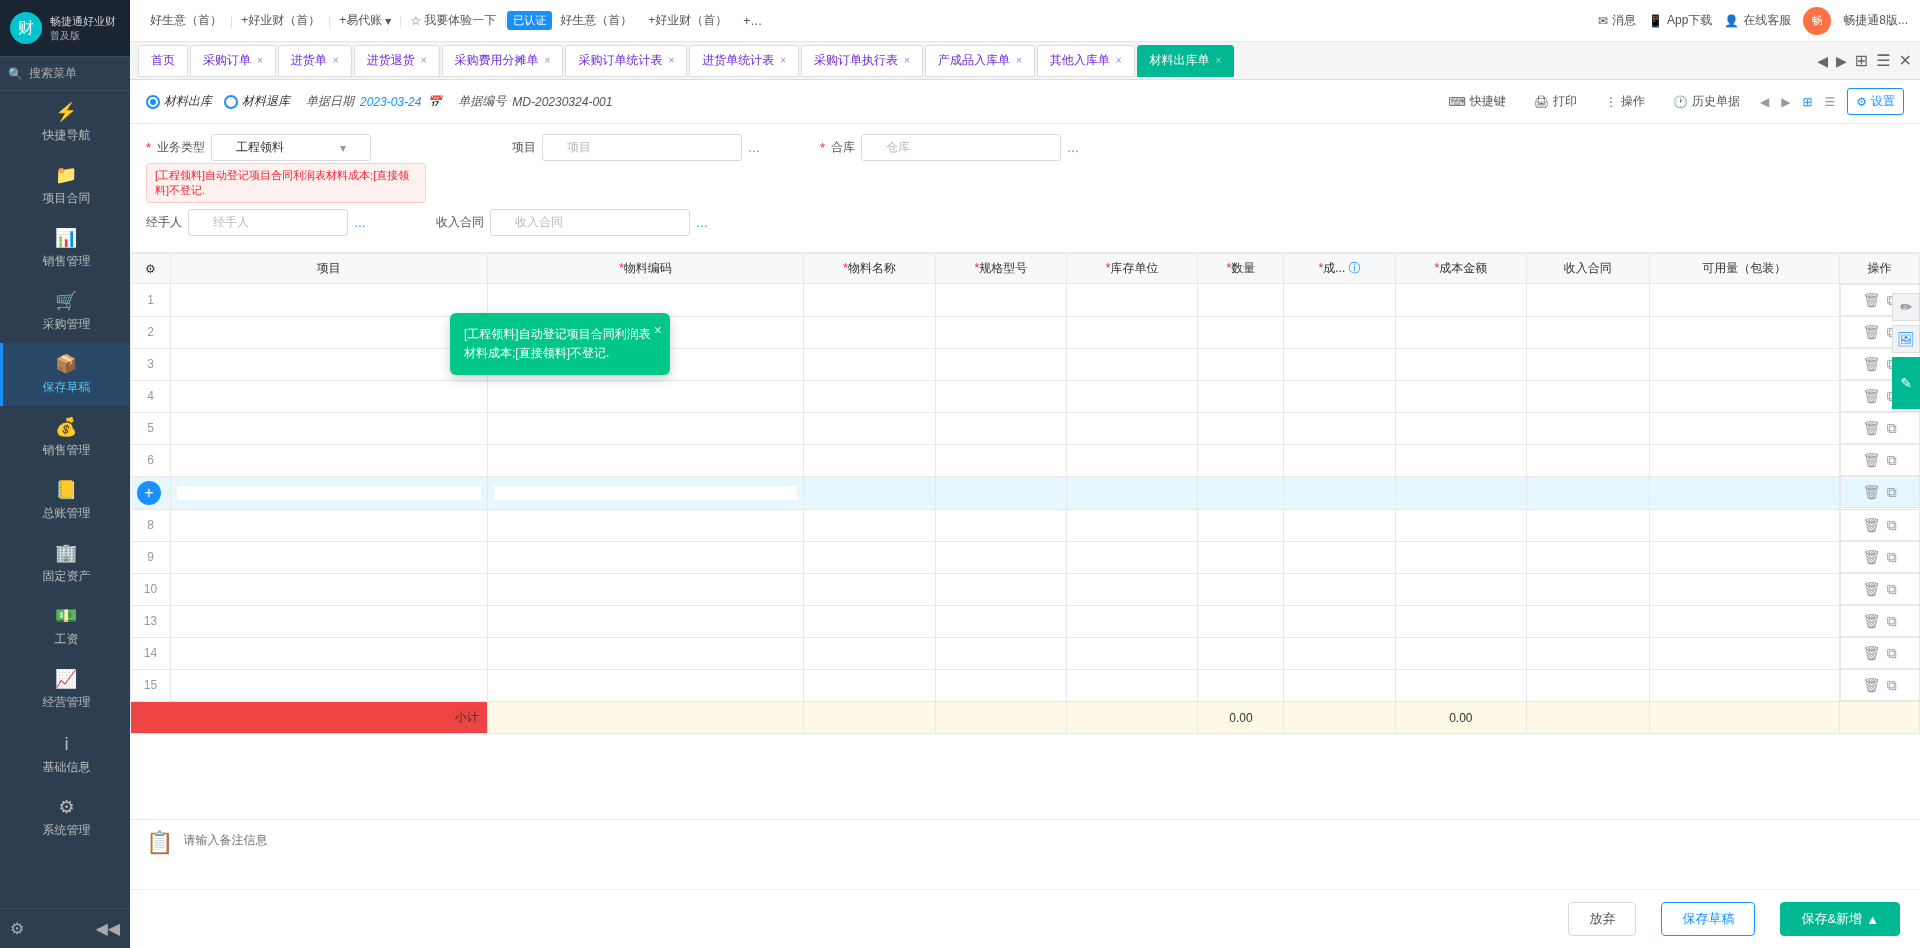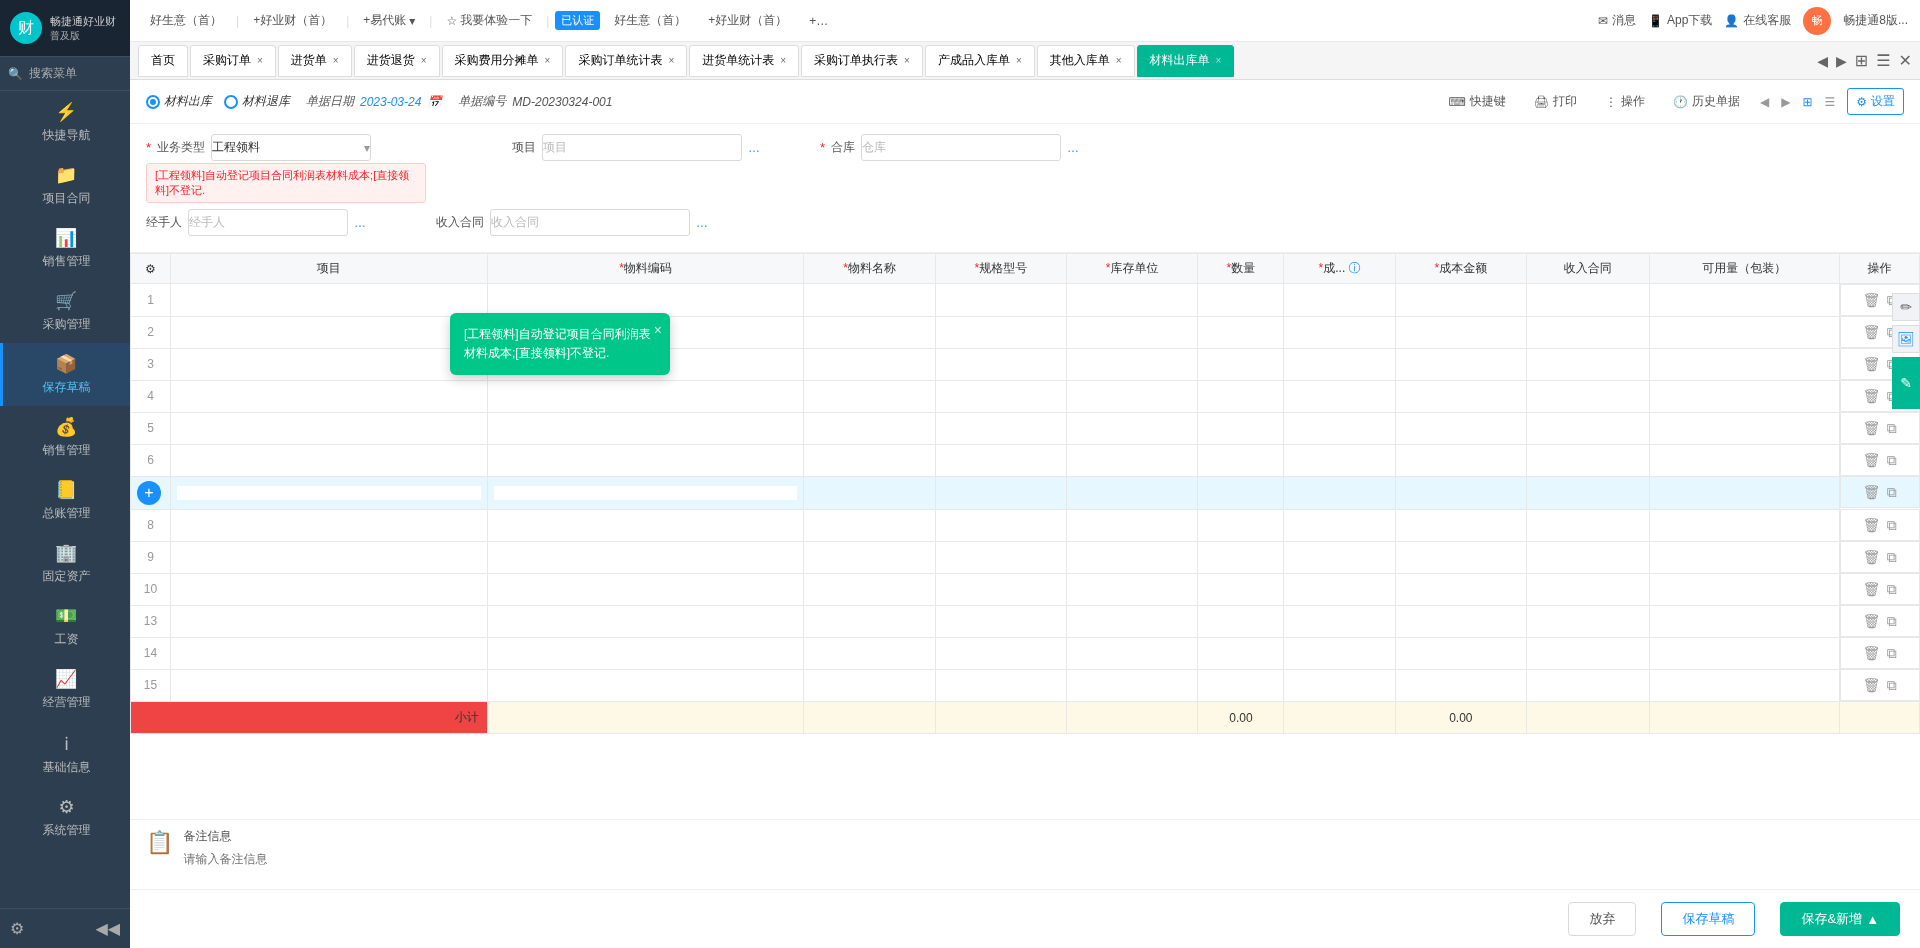--- a/index.html
+++ b/index.html
@@ -15,30 +15,30 @@
     .sidebar-item { display: flex; flex-direction: column; align-items: center; padding: 10px 6px; cursor: pointer; border-left: 3px solid transparent; transition: all 0.2s; font-size: 12px; color: #bbb; gap: 4px; }
     .sidebar-item.active { background: #1890ff22; border-left-color: #1890ff; color: #4fc3f7; }
     .sidebar-item-icon { font-size: 18px; }
     .sidebar-bottom { padding: 10px; border-top: 1px solid #3a4f63; display: flex; justify-content: space-between; }
 
     
     .main { flex: 1; display: flex; flex-direction: column; height: 948px; overflow: hidden; }
 
     
     .topbar { height: 42px; background: #fff; border-bottom: 1px solid #e8e8e8; display: flex; align-items: center; padding: 0 12px; gap: 8px; font-size: 12px; flex-shrink: 0; }
-    .topbar-left { display: flex; align-items: center; gap: 6px; flex: 1; overflow: hidden; }
+    .topbar-left { display: flex; align-items: center; flex: 1; overflow: hidden; }
     .topbar-nav-item { padding: 4px 8px; color: #555; cursor: pointer; white-space: nowrap; display: flex; align-items: center; gap: 3px; }
     .topbar-right { display: flex; align-items: center; gap: 12px; color: #555; font-size: 12px; }
     .topbar-right-item { display: flex; align-items: center; gap: 4px; cursor: pointer; white-space: nowrap; }
     .certified-badge { background: #1890ff; color: #fff; padding: 2px 6px; border-radius: 3px; font-size: 11px; }
     .avatar { width: 28px; height: 28px; border-radius: 50%; background: #ff7043; display: flex; align-items: center; justify-content: center; color: #fff; font-size: 11px; }
 
     
     .tabbar { height: 38px; background: #f5f5f5; border-bottom: 1px solid #ddd; display: flex; align-items: center; padding: 0 8px; gap: 2px; overflow-x: auto; flex-shrink: 0; }
-    .tab { height: 32px; padding: 0 12px; display: flex; align-items: center; gap: 6px; background: #fff; border: 1px solid #ddd; border-radius: 3px 3px 0 0; cursor: pointer; font-size: 12px; white-space: nowrap; color: #000000; }
+    .tab { height: 32px; padding: 0 12px; display: flex; align-items: center; gap: 6px; background: #fff; border: 1px solid #ddd; border-radius: 3px 3px 0 0; cursor: pointer; font-size: 12px; white-space: nowrap; color: #6d28d9; }
     .tab.active { background: #00b894; color: #fff; border-color: #00b894; }
     .tab-close { font-size: 10px; opacity: 0.6; }
     .tabbar-right { margin-left: auto; display: flex; align-items: center; gap: 8px; }
 
     
     .content { flex: 1; overflow: hidden; display: flex; flex-direction: column; background: #fff; }
 
     
     .form-toolbar { padding: 8px 16px; background: #fff; border-bottom: 1px solid #eee; display: flex; align-items: center; justify-content: space-between; flex-shrink: 0; }
     .form-toolbar-left { display: flex; align-items: center; gap: 16px; font-size: 12px; font-style: italic; }
@@ -51,21 +51,21 @@
     .num-field { display: flex; align-items: center; gap: 6px; }
     .form-toolbar-right { display: flex; align-items: center; gap: 12px; font-size: 12px; color: #555; }
     .toolbar-btn { display: flex; align-items: center; gap: 4px; cursor: pointer; padding: 4px 8px; }
 
     
     .form-fields { padding: 10px 16px; background: #fff; border-bottom: 1px solid #eee; flex-shrink: 0; }
     .form-row { display: flex; align-items: flex-start; gap: 20px; margin-bottom: 6px; flex-wrap: wrap; }
     .form-field { display: flex; align-items: center; gap: 6px; }
     .field-label { color: #555; font-size: 12px; white-space: nowrap; }
     .required-mark { color: #f5222d; }
-    .field-input { border: 1px solid #d9d9d9; border-radius: 3px; padding: 4px 0; font-size: 12px; width: 180px; display: flex; align-items: center; justify-content: space-between; cursor: pointer; }
+    .field-input { border: 1px solid #d9d9d9; border-radius: 3px; padding: 4px 24px; font-size: 12px; width: 180px; display: flex; align-items: center; justify-content: space-between; cursor: pointer; }
     .field-input.filled { background: #fff; }
     .field-ellipsis { color: #1890ff; font-size: 12px; cursor: pointer; }
     .error-tooltip { background: #fff1f0; border: 1px solid #ffccc7; color: #f5222d; font-size: 11px; padding: 4px 8px; border-radius: 3px; margin-top: 2px; max-width: 280px; }
     .form-field-group { display: flex; flex-direction: column; }
 
     
     .tooltip-popup { position: absolute; background: #00c68a; color: #fff; padding: 12px 14px; border-radius: 6px; font-size: 12px; line-height: 1.6; width: 220px; z-index: 100; box-shadow: 0 4px 12px rgba(0,0,0,0.2); }
     .tooltip-close { position: absolute; right: 8px; top: 6px; cursor: pointer; font-size: 14px; opacity: 0.8; }
 
     
@@ -673,21 +673,20 @@
   <td style="background:#fef9e7;"></td>
   <td style="background:#fef9e7;"></td>
 </tr>
           </tbody>
       </table>
     </div>
 
     <div class="notes-section">
       <div style="font-size:22px;color:#1890ff;margin-top:2px;">📋</div>
       <div style="display:flex;flex-direction:column;flex:1;">
-        <div style="font-size:12px;color:#555;margin-bottom:2px;">备注信息</div>
         <textarea class="notes-input" style="border: none; outline: none; resize: none; font-size: 12px; color: #ec4899; width: 100%; height: 36px; font-family: inherit;" placeholder="请输入备注信息"></textarea>
       </div>
     </div>
 
     <div class="bottom-bar">
       <button class="btn btn-default">放弃</button>
       <button class="btn btn-outline">保存草稿</button>
       <button class="btn btn-success">
         <span>保存&amp;新增</span>
         <span>▲</span>

